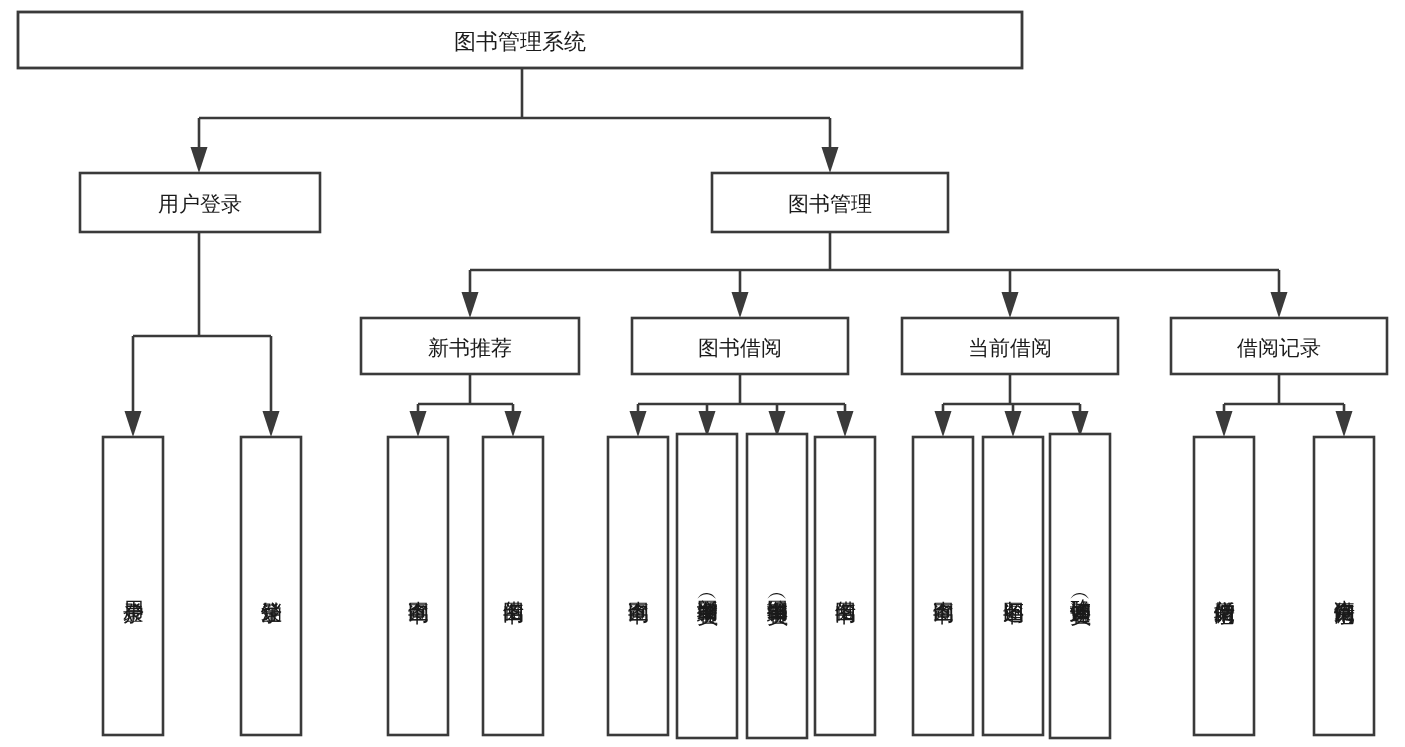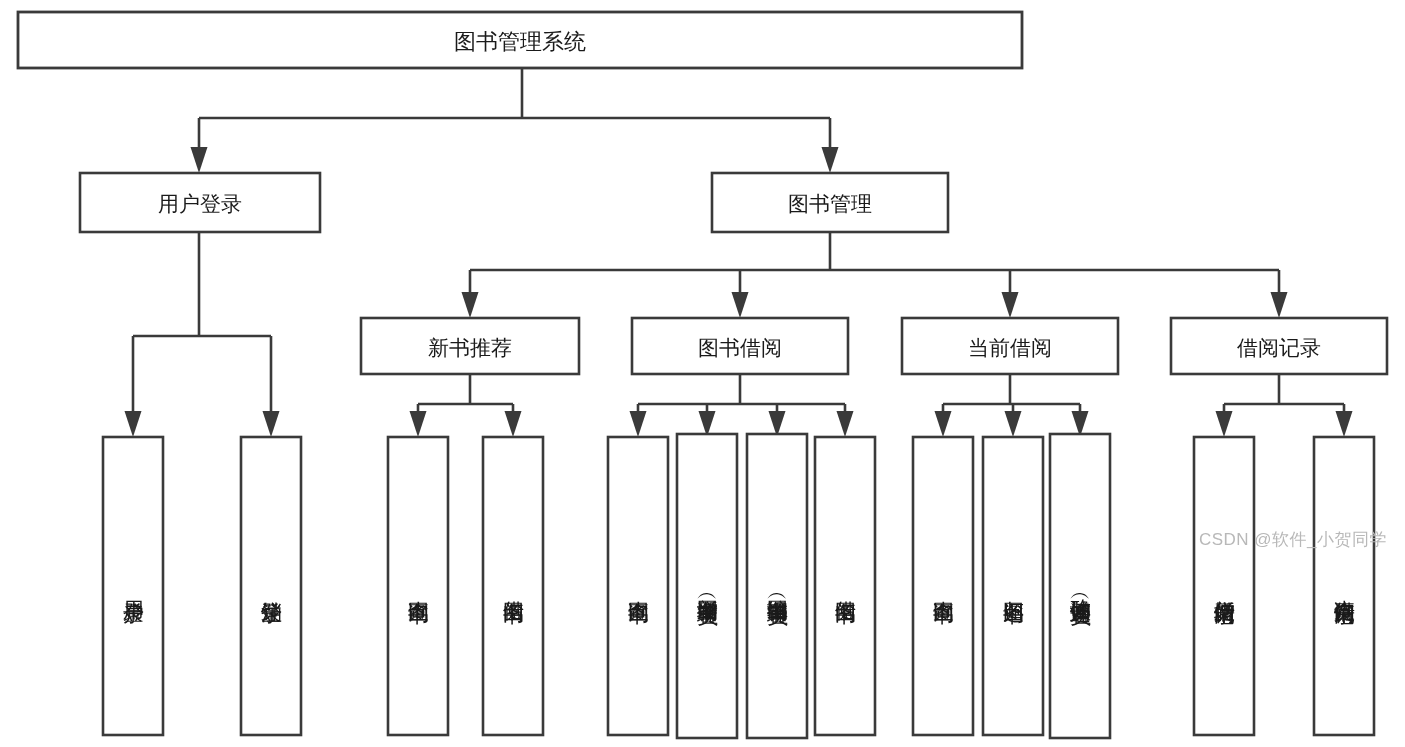--- a/index.html
+++ b/index.html
@@ -226,15 +226,14 @@
         <span class="leaf-label">确认归还（管理员）</span>
       </div>
       <div class="leaf-label-wrap" style="left: 1194px; top: 437px; width: 60px; height: 298px;">
         <span class="leaf-label">新增借阅记录</span>
       </div>
       <div class="leaf-label-wrap" style="left: 1314px; top: 437px; width: 60px; height: 298px;">
         <span class="leaf-label">查询借阅记录</span>
       </div>
     </div>
 
-  <div class="watermark">CSDN @软件_小贺同学</div>
 
 </div>
 
 </body></html>

